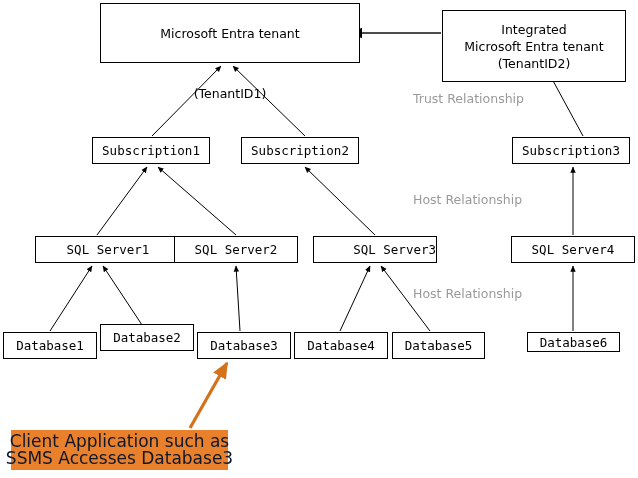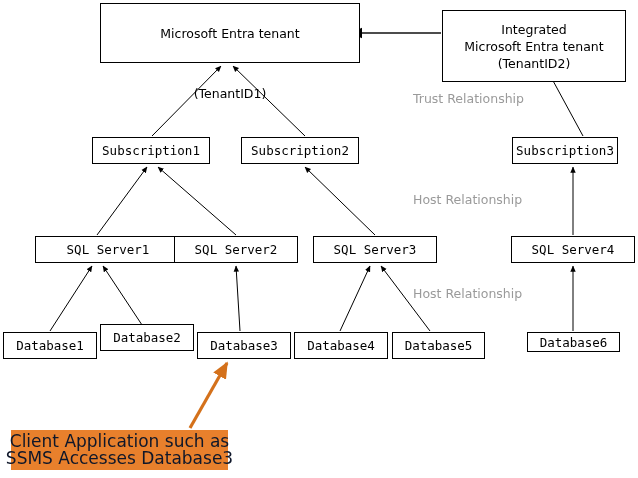--- a/index.html
+++ b/index.html
@@ -125,31 +125,31 @@
     <span class="line">Microsoft Entra tenant</span>
     <span class="line">(TenantID2)</span>
   </div>
 
   <div class="node node-mono" style="left:92px;top:137px;width:118px;height:27px;">
     <span>Subscription1</span>
   </div>
   <div class="node node-mono" style="left:241px;top:137px;width:118px;height:27px;">
     <span>Subscription2</span>
   </div>
-  <div class="node node-mono" style="left:512px;top:137px;width:106px;height:27px;">
+  <div class="node node-mono" style="left:512px;top:137px;width:118px;height:27px;">
     <span>Subscription3</span>
   </div>
 
   <div class="node node-mono" style="left:35px;top:236px;width:146px;height:27px;">
     <span>SQL Server1</span>
   </div>
   <div class="node node-mono" style="left:174px;top:236px;width:124px;height:27px;">
     <span>SQL Server2</span>
   </div>
-  <div class="node node-mono" style="left:313px;top:236px;width:124px;height:27px;">
+  <div class="node node-mono" style="left:313px;top:236px;width:124px;height:27px;align-items:flex-end;">
     <span>SQL Server3</span>
   </div>
   <div class="node node-mono" style="left:511px;top:236px;width:124px;height:27px;">
     <span>SQL Server4</span>
   </div>
 
   <div class="node node-mono" style="left:3px;top:332px;width:94px;height:27px;">
     <span>Database1</span>
   </div>
   <div class="node node-mono" style="left:100px;top:324px;width:94px;height:27px;">

